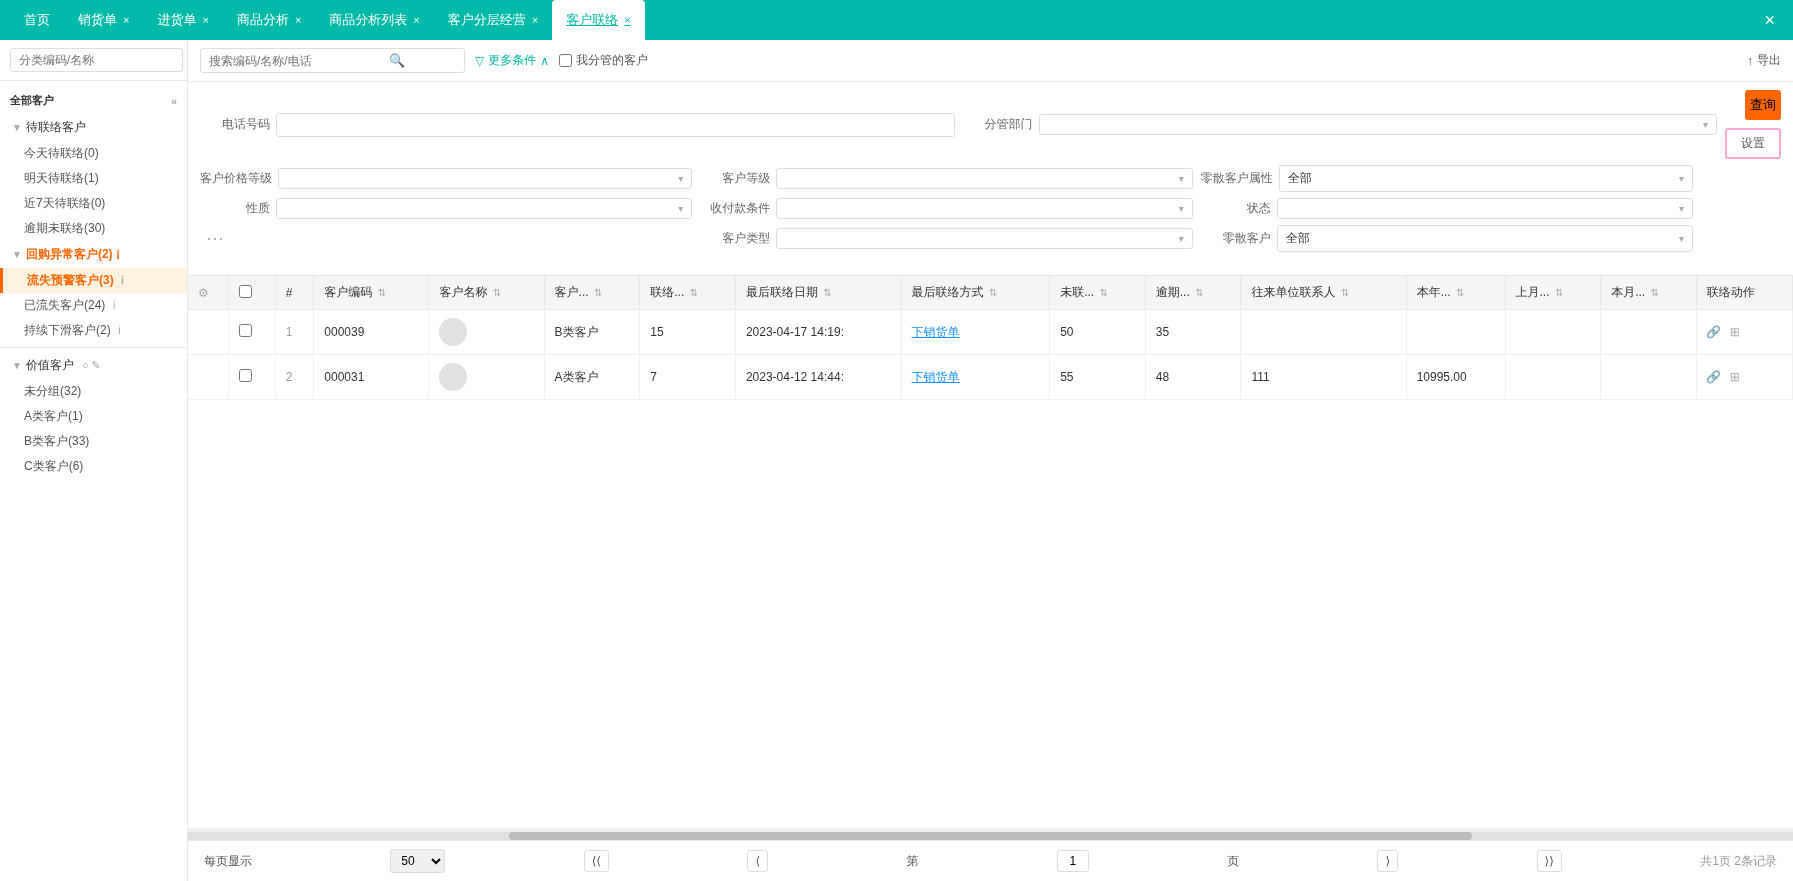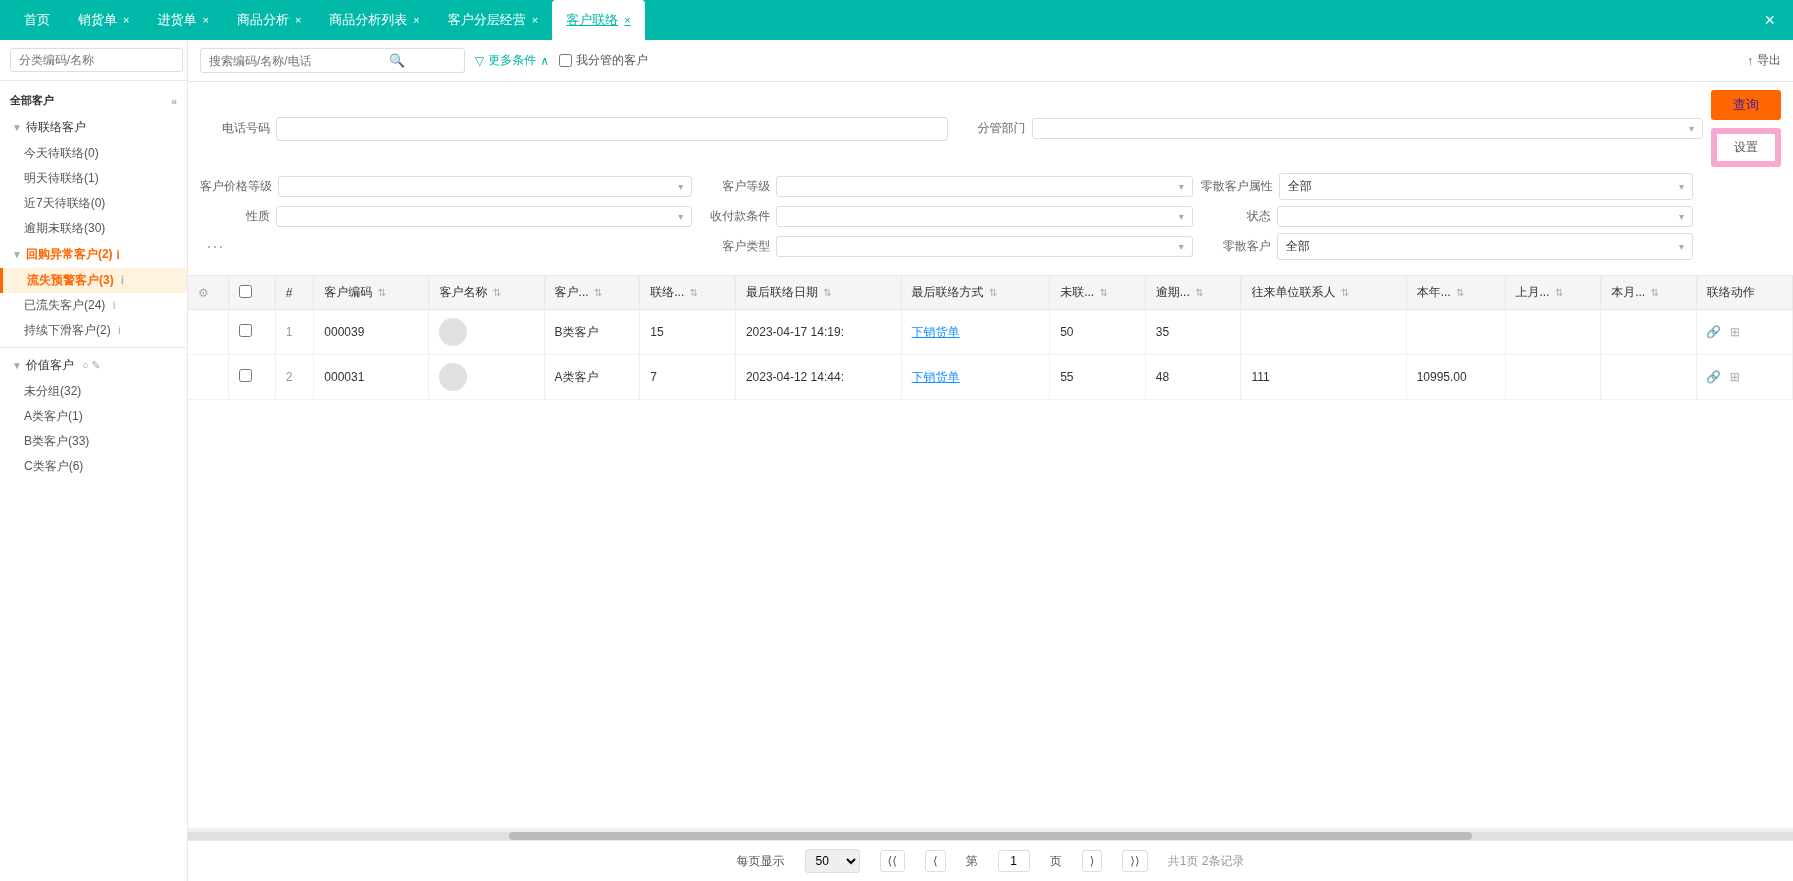--- a/index.html
+++ b/index.html
@@ -91,40 +91,40 @@
       display: flex; align-items: center; gap: 4px; color: #555; cursor: pointer; font-size: 12px;
     }
 
     
     .filter-area {
       background: #fff; padding: 8px 12px; border-bottom: 1px solid #e8e8e8;
     }
     .filter-row {
       display: flex; align-items: center; margin-bottom: 6px; gap: 8px;
     }
-    .filter-row:last-child { margin-bottom: 7px; }
+    .filter-row:last-child { margin-bottom: 15px; }
     .filter-cell {
       display: flex; align-items: center; flex: 1; gap: 6px; min-width: 0;
     }
     .filter-label { color: #666; font-size: 12px; white-space: nowrap; min-width: 70px; text-align: right; }
     .filter-select {
       flex: 1; border: 1px solid #ddd; border-radius: 3px; padding: 4px 8px; font-size: 12px;
       display: flex; align-items: center; justify-content: space-between; cursor: pointer; background: #fff;
       min-width: 0;
     }
     .filter-select .down-arrow { color: #aaa; font-size: 10px; }
     .filter-input {
       flex: 1; border: 1px solid #ddd; border-radius: 3px; padding: 4px 8px; font-size: 12px;
     }
     .query-btn {
-      background: #f60; color: #4c1d95; border: none; border-radius: 3px; padding: 6px 22px;
+      background: #f60; color: #000000; border: none; border-radius: 3px; padding: 6px 5px;
       cursor: pointer; font-size: 13px;
     }
     .setting-btn {
-      background: #fff; color: #555; border: 6px solid #f9a8d4; border-radius: 3px; padding: 5px 14px;
+      background: #fff; color: #555; border: 2px solid #f9a8d4; border-radius: 3px; padding: 5px 14px;
       cursor: pointer; font-size: 12px; margin-top: 4px; display: block; width: 100%;
     }
     .filter-btn-group { display: flex; flex-direction: column; align-items: flex-end; gap: 4px; }
     .filter-dots { color: #aaa; cursor: pointer; font-size: 18px; padding: 0 6px; }
 
     
     .table-area {
       flex: 1; overflow: auto; background: #fff; margin: 0;
     }
     table {
@@ -147,21 +147,21 @@
     .link-text { color: #1890ff; text-decoration: underline; cursor: pointer; }
     .action-icons { display: flex; gap: 8px; color: #aaa; cursor: pointer; }
     .row-index { color: #999; }
     .avatar-placeholder {
       width: 28px; height: 28px; background: #e0e0e0; border-radius: 50%;
       display: inline-block; vertical-align: middle;
     }
 
     
     .pagination {
-      display: flex; align-items: center; justify-content: center;
+      display: flex; align-items: center; justify-content: space-between;
       padding: 8px 16px; background: #fff; border-top: 1px solid #e8e8e8;
       gap: 20px; font-size: 12px; color: #555;
     }
     .page-size-select {
       border: 1px solid #ddd; border-radius: 3px; padding: 3px 6px; font-size: 12px;
     }
     .page-btn {
       border: 1px solid #ddd; background: #fff; border-radius: 3px; padding: 3px 7px;
       cursor: pointer; color: #555; font-size: 12px;
     }

